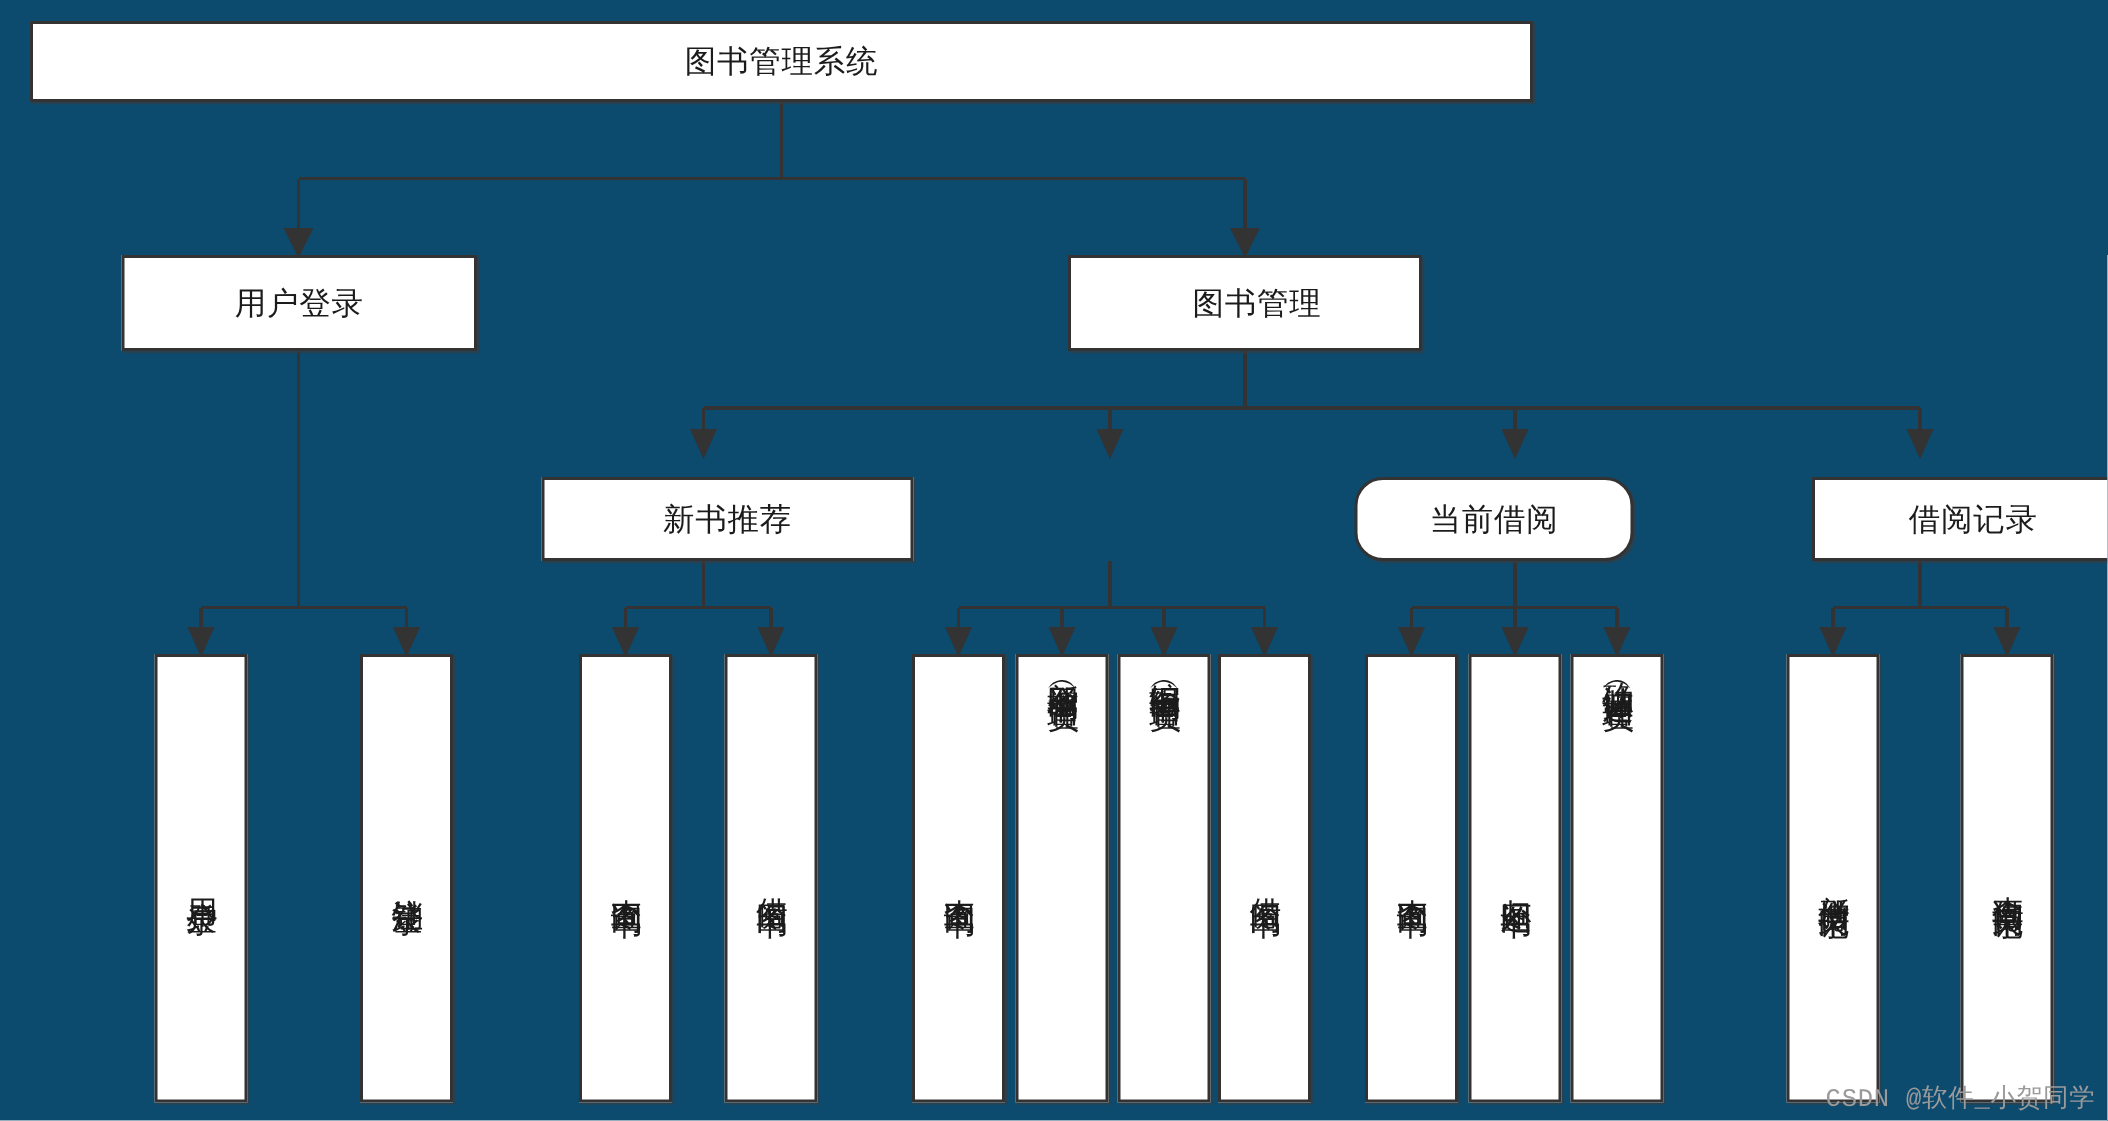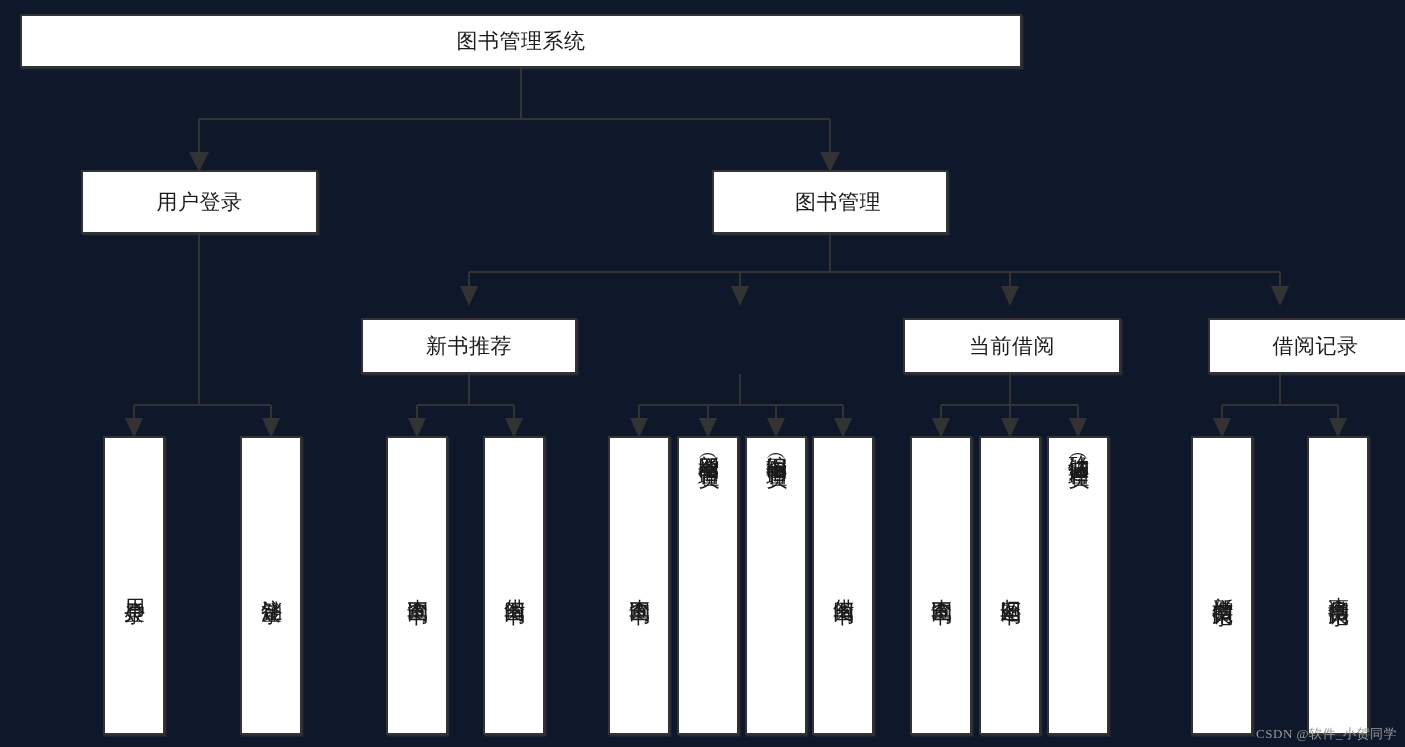--- a/index.html
+++ b/index.html
@@ -5,21 +5,21 @@
 <style>
   html,body{margin:0;padding:0;background:#ffffff;}
   body{
     font-family:"DejaVu Sans","Liberation Sans",sans-serif;
     color:#1a1a1a;
   }
   #diagram-root{
     position:relative;
     width:1405px;
     height:747px;
-    background:#0f172a;
+    background:#0c4a6e;
     overflow:hidden;
   }
   #svg-connectors{
     position:absolute;
     left:0; top:0;
     width:1405px;
     height:747px;
     pointer-events:none;
   }
   .node{
@@ -59,26 +59,26 @@
     height:auto;
     max-height:100%;
   }
   .node.vertical.v-center{
     align-items:center;
   }
   .watermark{
     position:absolute;
     right:8px;
     bottom:4px;
-    font-size:13px;
+    font-size:17px;
     color:#9a9a9a;
     letter-spacing:0.5px;
     z-index:5;
     white-space:nowrap;
-    font-family:Liberation Serif, serif;
+    font-family:Liberation Mono, monospace;
   }
 </style>
 </head>
 <body>
 
 <div id="diagram-root">
 
   <svg id="svg-connectors" viewBox="0 0 1405 747" preserveAspectRatio="none" xmlns="http://www.w3.org/2000/svg">
     <defs>
       <marker id="arrow" viewBox="0 0 10 12" refX="5" refY="11" markerWidth="9" markerHeight="11" orient="auto-start-reverse" markerUnits="userSpaceOnUse">
@@ -165,26 +165,26 @@
   </div>
 
   <div class="node horizontal" style="left:81px; top:170px; width:237px; height:64px;">
     <span class="node-label">用户登录</span>
   </div>
 
   <div class="node horizontal" style="left:712px; top:170px; width:236px; height:64px;padding-left:16px;">
     <span class="node-label">图书管理</span>
   </div>
 
-  <div class="node horizontal" style="left:361px; top:318px; width:216px; height:56px;">
+  <div class="node horizontal" style="left:361px; top:318px; width:248px; height:56px;">
     <span class="node-label">新书推荐</span>
   </div>
 
 
-  <div class="node horizontal" style="left:903px; top:318px; width:218px; height:56px;">
+  <div class="node horizontal" style="left:903px; top:318px; width:186px; height:56px;border-radius:19px;">
     <span class="node-label">当前借阅</span>
   </div>
 
   <div class="node horizontal" style="left:1172px; top:318px; width:215px; height:56px;margin-left:36px;">
     <span class="node-label">借阅记录</span>
   </div>
 
   <div class="node vertical v-center" style="left:103px; top:436px; width:62px; height:299px;">
     <span class="node-label">用户登录</span>
   </div>

